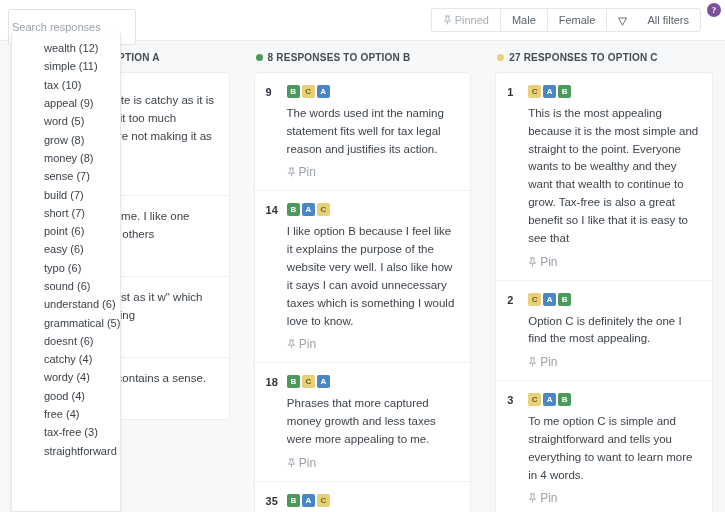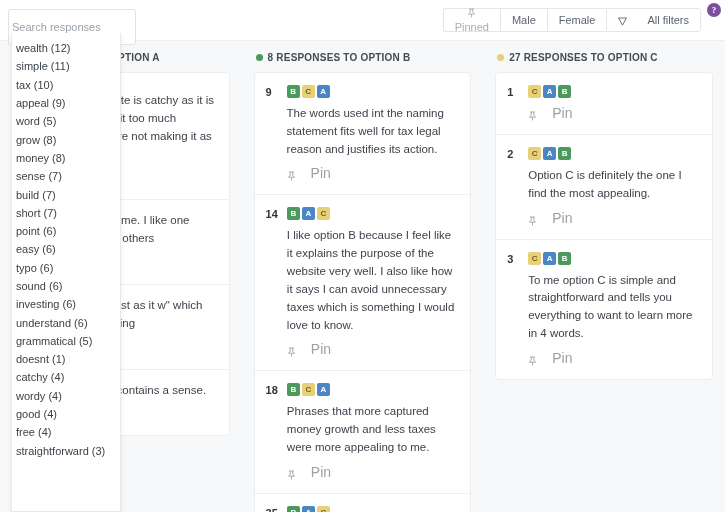--- a/index.html
+++ b/index.html
@@ -69,21 +69,21 @@
     height: 24px;
     padding: 0 11px;
     background: #fff;
     border: 1px solid #e4e7ea;
     border-right: none;
     font-size: 11px;
     color: #5b6470;
     cursor: pointer;
     white-space: nowrap;
   }
-  .filter-btn:first-child { border-radius: 3px 0 0 3px; flex-direction: column; }
+  .filter-btn:first-child { border-radius: 3px 0 0 3px; }
   .filter-btn:last-child {
     border-right: 1px solid #e4e7ea;
     border-radius: 0 3px 3px 0;
     gap: 20px;
   }
   .filter-btn.muted { color: #a7aeb6; }
 
   .pin-glyph {
     display: inline-block;
     width: 9px;
@@ -198,23 +198,23 @@
 
   .resp-text {
     font-size: 11.5px;
     line-height: 1.55;
     color: #3c434b;
     margin-bottom: 7px;
   }
 
   .pin-link {
     display: inline-flex;
-    align-items: flex-end;
-    gap: 15px;
-    font-size: 14px;
+    align-items: center;
+    gap: 3px;
+    font-size: 12px;
     color: #9aa1a9;
     cursor: pointer;
   }
 
   
   .dropdown {
     position: absolute;
     left: 11px;
     top: 33px;
     width: 110px;
@@ -224,21 +224,21 @@
     border-top: none;
     box-shadow: 0 2px 5px rgba(30,35,40,0.07);
     z-index: 40;
     overflow: hidden;
     padding-top: 6px;
   }
   .dd-item {
     height: 18.3px;
     display: flex;
     align-items: center;
-    padding-left: 4px;
+    padding-left: 32px;
     font-size: 11px;
     color: #3b4249;
     cursor: pointer;
     white-space: nowrap;
   }
 </style>
 </head>
 <body>
 
 <div id="app">
@@ -441,21 +441,21 @@
         <span class="dot" style="background:#e8d078"></span>
         <span class="col-title">27 RESPONSES TO OPTION C</span>
       </div>
       <div class="card" id="col-c-card">
           <div class="resp">
             <div class="resp-num">1</div>
             <div class="resp-body"><div class="badges">
                 <span class="badge C">C</span>
                 <span class="badge A">A</span>
                 <span class="badge B">B</span>
-              </div><div class="pin-link">
+              </div><div class="resp-text">This is the most appealing because it is the most simple and straight to the point. Everyone wants to be wealthy and they want that wealth to continue to grow. Tax-free is also a great benefit so I like that it is easy to see that</div><div class="pin-link">
                 <span class="pin-glyph">
                   <svg width="9" height="10" viewBox="0 0 9 10">
                     <g fill="none" stroke="#9aa1a9" stroke-width="0.9">
                       <path d="M2 1h5M3.2 1v3.2L1.5 6.2h6L5.8 4.2V1"></path>
                       <path d="M4.5 6.3V9.4"></path>
                     </g>
                   </svg>
                 </span>
                 <span>Pin</span>
               </div></div>
@@ -509,24 +509,24 @@
       <div class="dd-item">word (5)</div>
       <div class="dd-item">grow (8)</div>
       <div class="dd-item">money (8)</div>
       <div class="dd-item">sense (7)</div>
       <div class="dd-item">build (7)</div>
       <div class="dd-item">short (7)</div>
       <div class="dd-item">point (6)</div>
       <div class="dd-item">easy (6)</div>
       <div class="dd-item">typo (6)</div>
       <div class="dd-item">sound (6)</div>
-      <div class="dd-item">investing (6)</div>
       <div class="dd-item">understand (6)</div>
       <div class="dd-item">grammatical (5)</div>
-      <div class="dd-item">doesnt (1)</div>
+      <div class="dd-item">doesnt (6)</div>
       <div class="dd-item">catchy (4)</div>
       <div class="dd-item">wordy (4)</div>
       <div class="dd-item">good (4)</div>
       <div class="dd-item">free (4)</div>
+      <div class="dd-item">tax-free (3)</div>
       <div class="dd-item">straightforward (3)</div>
     </div>
 
 </div>
 
 </body></html>

